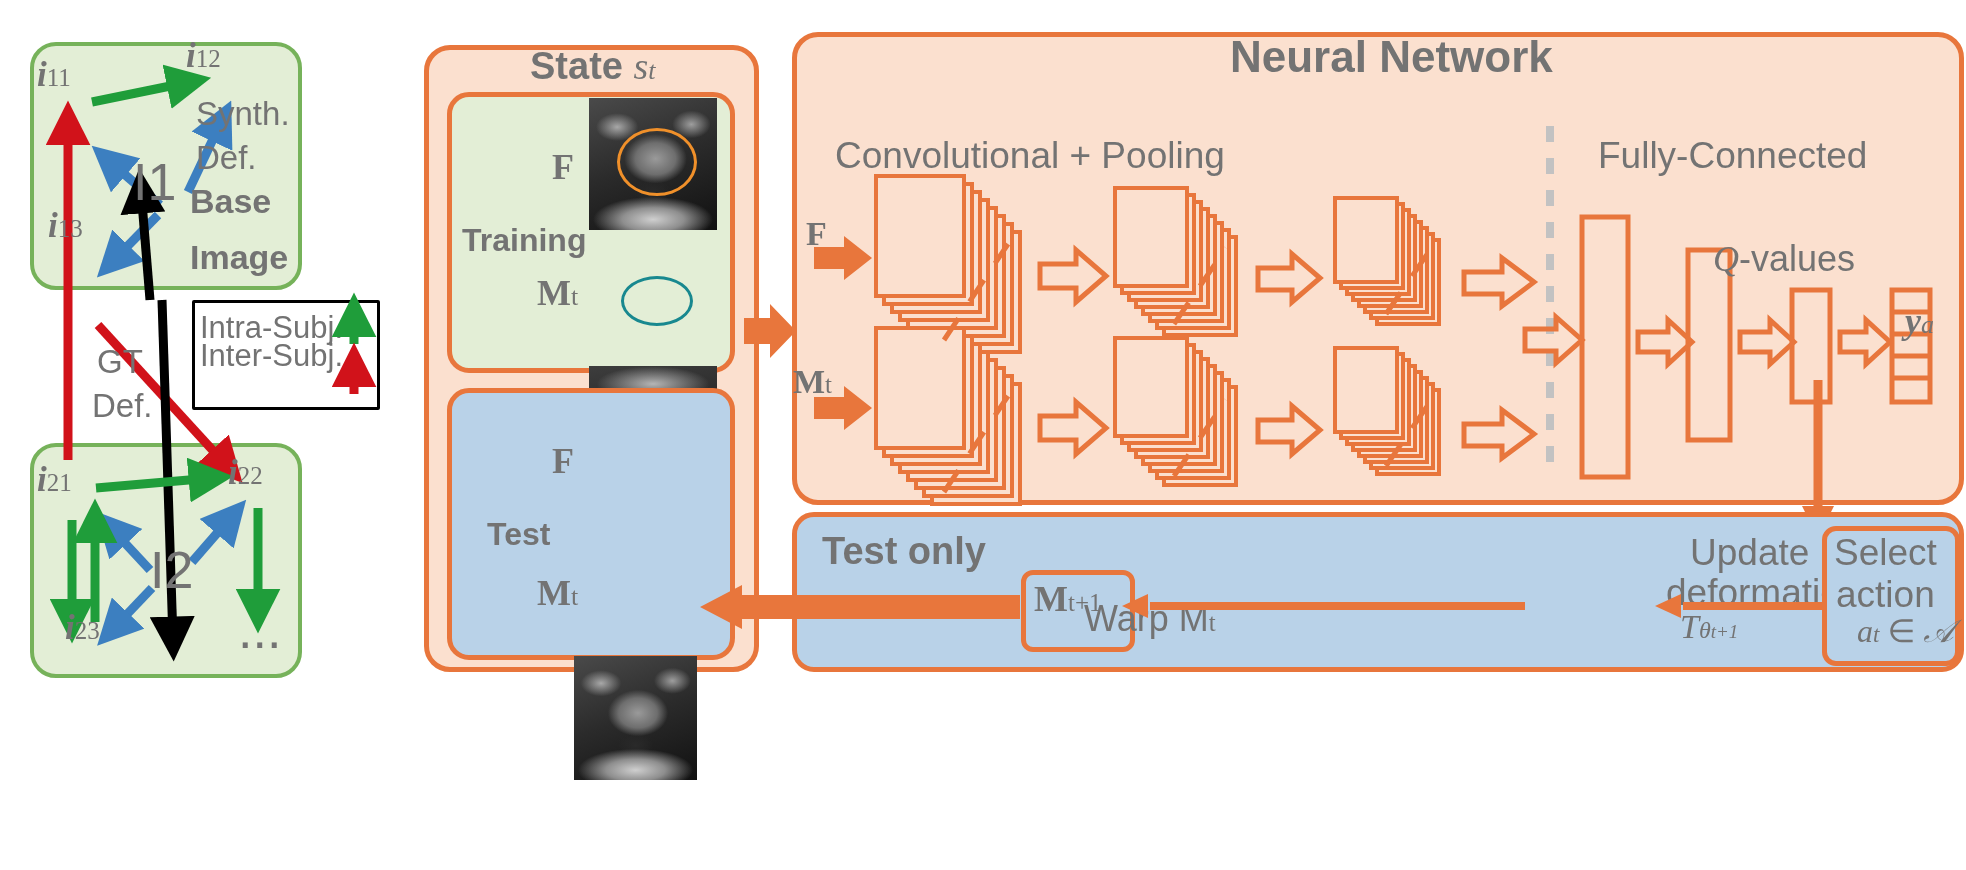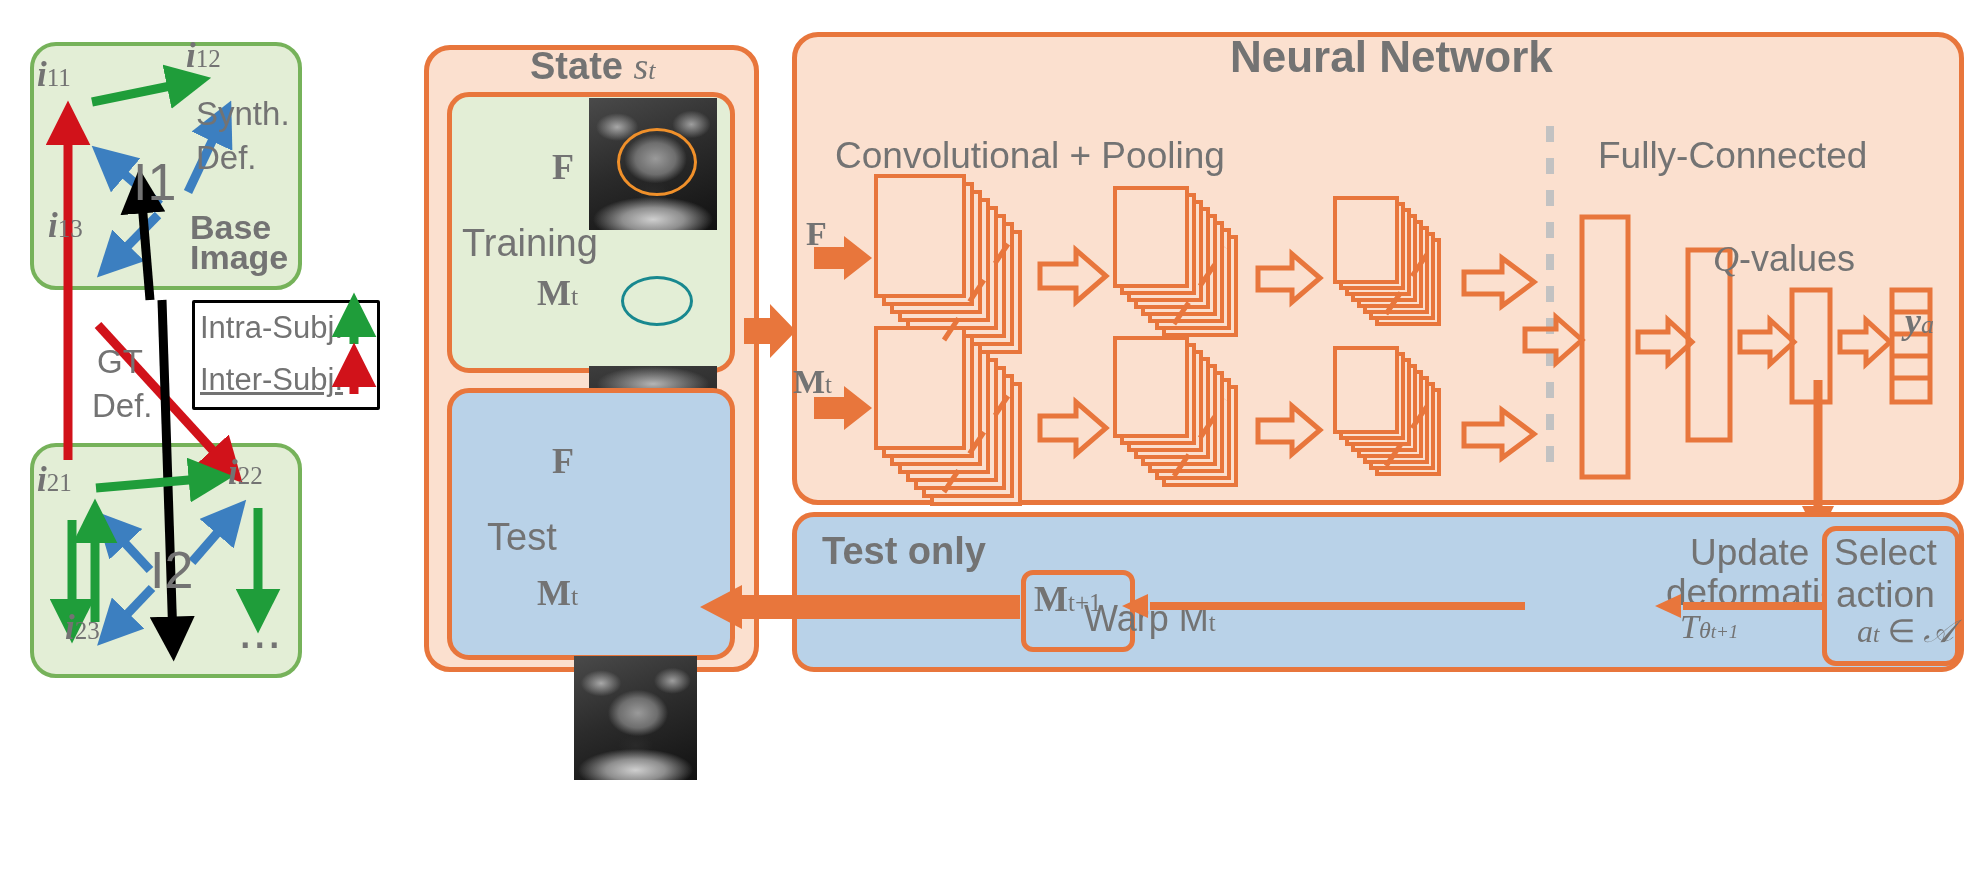--- a/index.html
+++ b/index.html
@@ -25,21 +25,21 @@
   .node-lbl .sub{font-size:25px;font-style:normal;font-weight:normal;
                  font-family:"Liberation Serif",serif;}
   .big-I{font-size:52px;font-weight:normal;font-family:"Liberation Sans",sans-serif;}
   .side-txt{font-size:34px;font-weight:bold;}
   .plain-txt{font-size:33px;}
   .legend-txt{font-size:31px;}
 
   .title-big{font-size:44px;font-weight:bold;}
   .title-mid{font-size:38px;font-weight:bold;}
   .sec-txt{font-size:37px;}
-  .small-cap{font-size:38px;font-weight:normal;text-align:center;}
+  .small-cap{font-size:32px;font-weight:bold;text-align:center;}
 
   svg{overflow:visible;}
 
   
   .mri{position:relative;overflow:hidden;background:#1b1b1b;}
   .mri::before{content:"";position:absolute;inset:0;
     background:
       radial-gradient(ellipse 34% 26% at 52% 46%, #9a9a9a 0%, #6e6e6e 46%, rgba(40,40,40,0) 72%),
       radial-gradient(ellipse 60% 22% at 50% 92%, #cfcfcf 0%, #8e8e8e 40%, rgba(20,20,20,0) 78%),
       radial-gradient(ellipse 22% 14% at 22% 22%, #a8a8a8 0%, rgba(20,20,20,0) 75%),
@@ -108,29 +108,29 @@
 
 <div class="abs lbl node-lbl ital-i nosel" style="left:186px;top:36px;">i<span class="sub">12</span></div>
 
 <div class="abs lbl node-lbl ital-i nosel" style="left:48px;top:206px;">i<span class="sub">13</span></div>
 
 <div class="abs lbl big-I nosel" style="left:133px;top:152px;">I1</div>
 
 <div class="abs lbl plain-txt nosel" style="left:196px;top:95px;">Synth.</div>
 <div class="abs lbl plain-txt nosel" style="left:196px;top:139px;">Def.</div>
 
-<div class="abs lbl side-txt nosel" style="left:190px;top:208px;">Base</div>
+<div class="abs lbl side-txt nosel" style="left:190px;top:182px;">Base</div>
 <div class="abs lbl side-txt nosel" style="left:190px;top:238px;">Image</div>
 
 <div class="abs lbl plain-txt nosel" style="left:97px;top:343px;">GT</div>
 <div class="abs lbl plain-txt nosel" style="left:92px;top:387px;">Def.</div>
 
 <div class="abs legend-box" style="left:192px;top:300px;width:182px;height:104px;"></div>
 <div class="abs lbl legend-txt nosel" style="left:200px;top:310px;">Intra-Subj.</div>
-<div class="abs lbl legend-txt nosel" style="left:200px;top:362px;text-decoration:underline;">Inter-Subj.</div>
+<div class="abs lbl legend-txt nosel" style="left:200px;top:338px;">Inter-Subj.</div>
 <svg class="abs nosel" style="left:340px;top:302px;width:40px;height:102px;">
   <line x1="14" y1="42" x2="14" y2="12" stroke="#1f9d3a" stroke-width="9" marker-end="url(#mk-green)"></line>
   <line x1="14" y1="92" x2="14" y2="62" stroke="#d1121a" stroke-width="9" marker-end="url(#mk-red)"></line>
 </svg>
 
 <div class="abs lbl node-lbl ital-i nosel" style="left:37px;top:460px;">i<span class="sub">21</span></div>
 <div class="abs lbl node-lbl ital-i nosel" style="left:228px;top:453px;">i<span class="sub">22</span></div>
 <div class="abs lbl node-lbl ital-i nosel" style="left:65px;top:608px;">i<span class="sub">23</span></div>
 <div class="abs lbl big-I nosel" style="left:150px;top:540px;">I2</div>
 <div class="abs lbl big-I nosel" style="left:238px;top:600px;">...</div>

